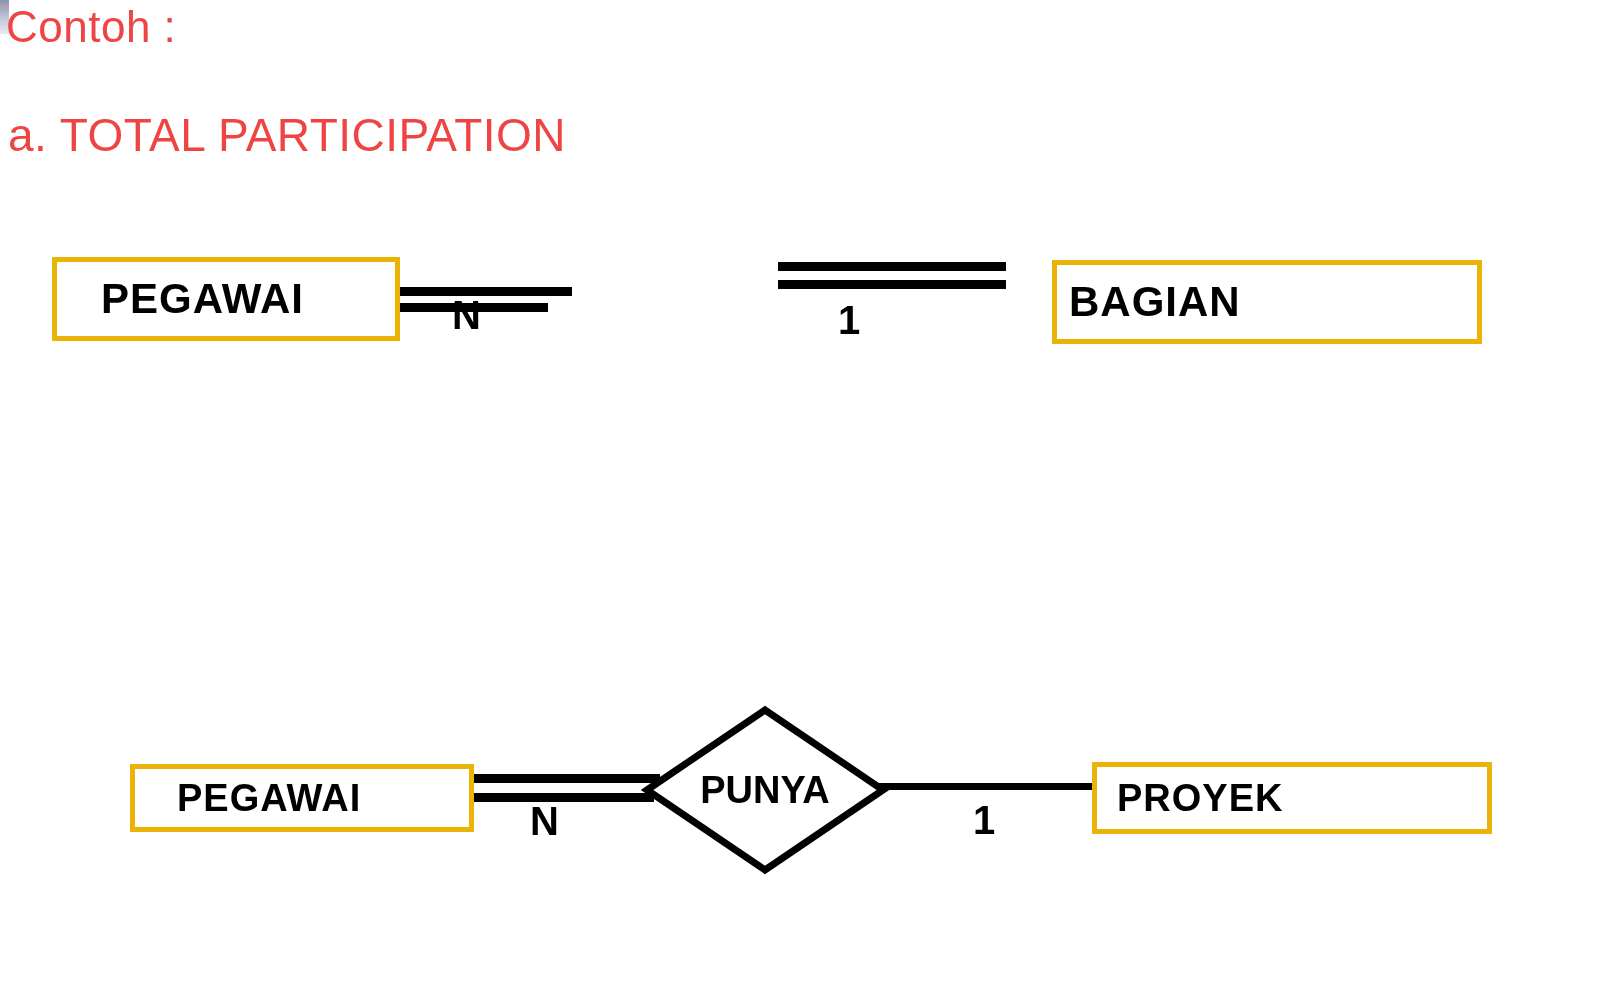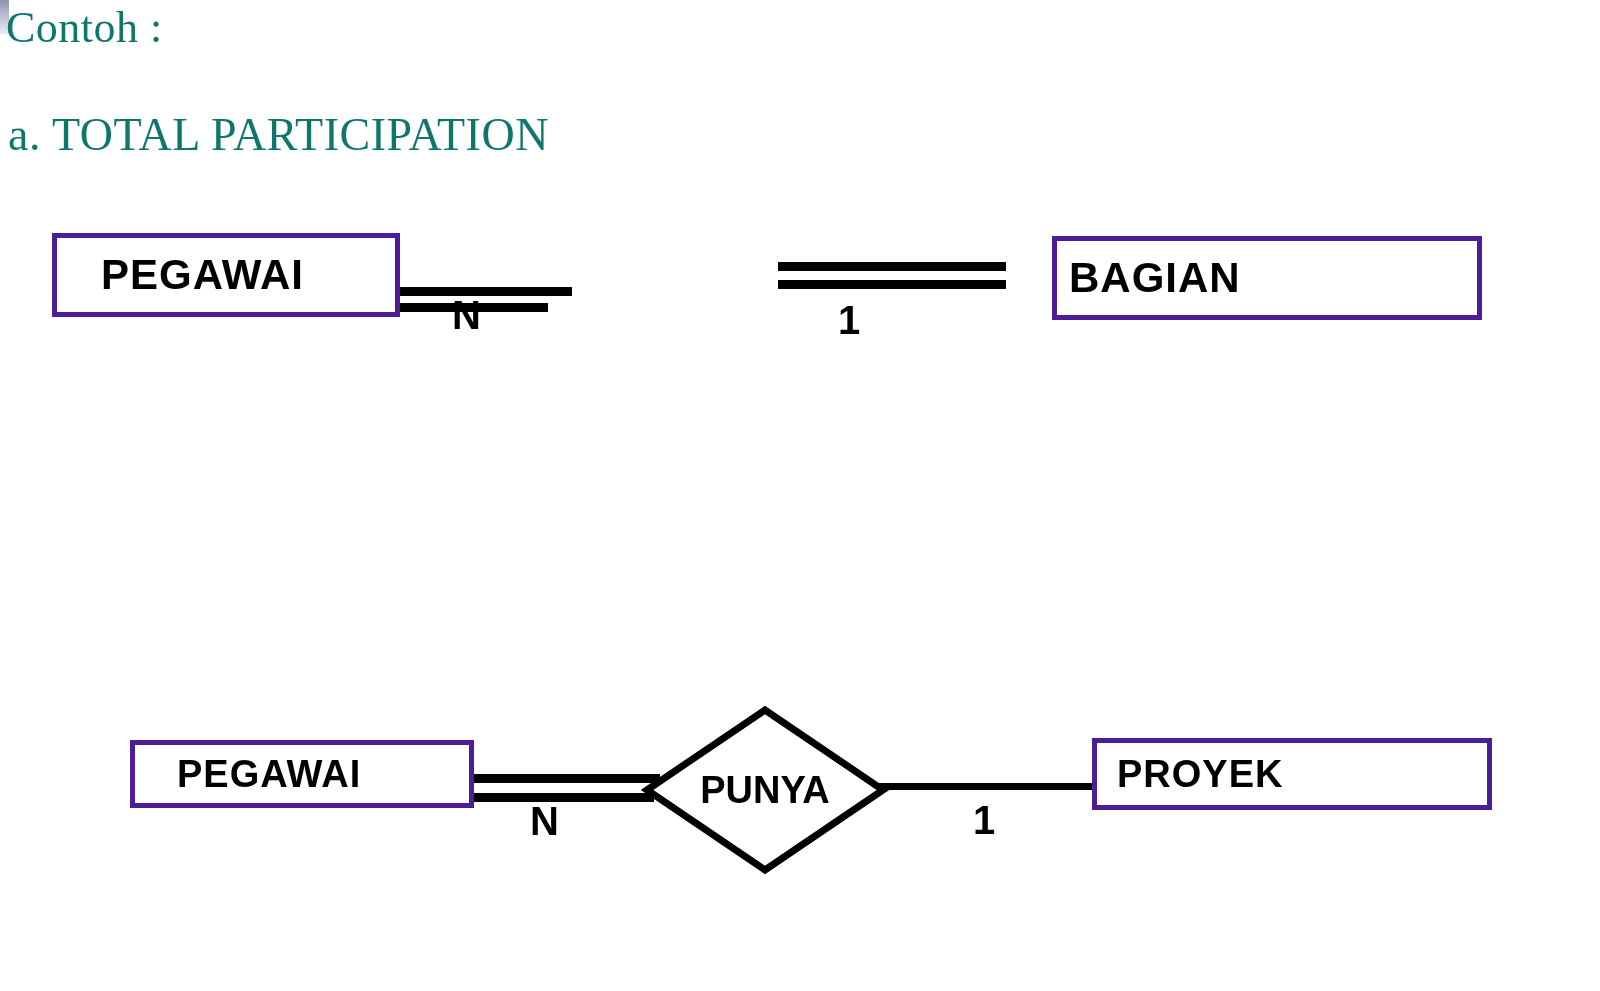--- a/index.html
+++ b/index.html
@@ -27,23 +27,23 @@
     top: 0px;
     width: 9px;
     height: 34px;
     background: linear-gradient(180deg, #8d93ad 0%, #c3c7d6 55%, #e9eaf0 100%);
   }
 
   
   .heading {
     position: absolute;
     white-space: pre;
-    font-family: Liberation Serif, serif;
+    font-family: Liberation Sans, sans-serif;
     font-weight: 400;
-    color: #0f766e;
+    color: #ef4444;
     letter-spacing: 0.5px;
   }
   #heading-contoh {
     left: 6px;
     top: 2px;
     font-size: 44px;
   }
   #heading-a {
     left: 8px;
     top: 108px;
@@ -52,25 +52,26 @@
   #heading-b {
     left: 26px;
     top: 482px;
     font-size: 46px;
   }
 
   
   .entity-box {
     position: absolute;
     box-sizing: border-box;
-    border: 5px solid #4c1d95;
+    border: 5px solid #eab308;
     background: #ffffff;
     display: flex;
     align-items: center;
     z-index: 5;
+    margin-top: 24px;
   }
   .entity-label {
     font-family: "Liberation Sans", sans-serif;
     font-weight: bold;
     font-size: 42px;
     color: #000000;
     letter-spacing: 1px;
     padding-left: 42px;
     white-space: pre;
   }

